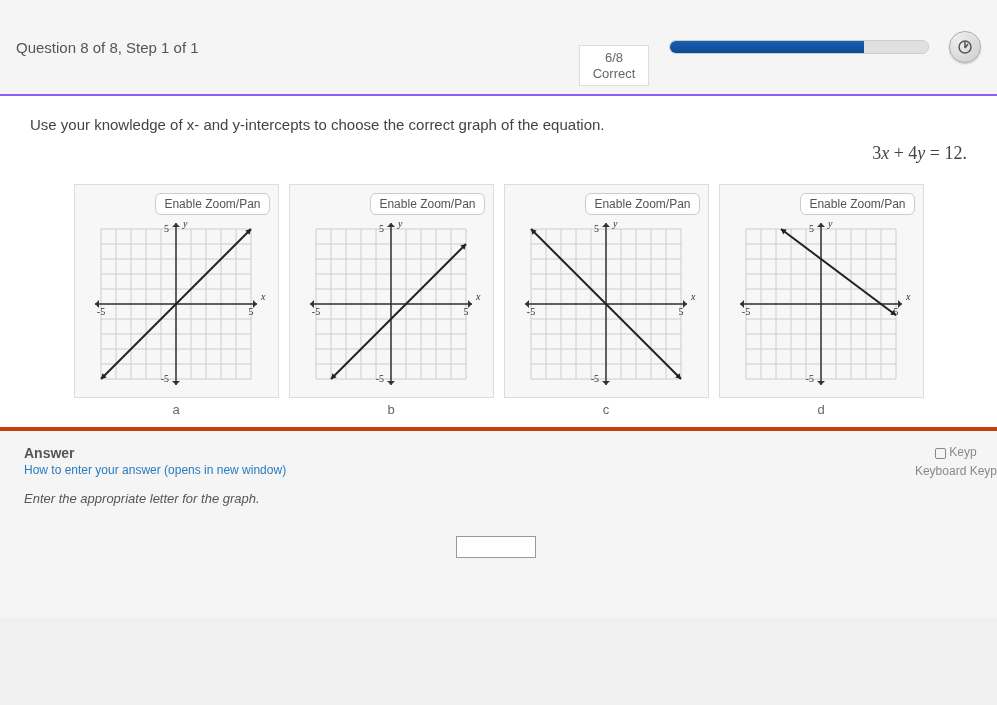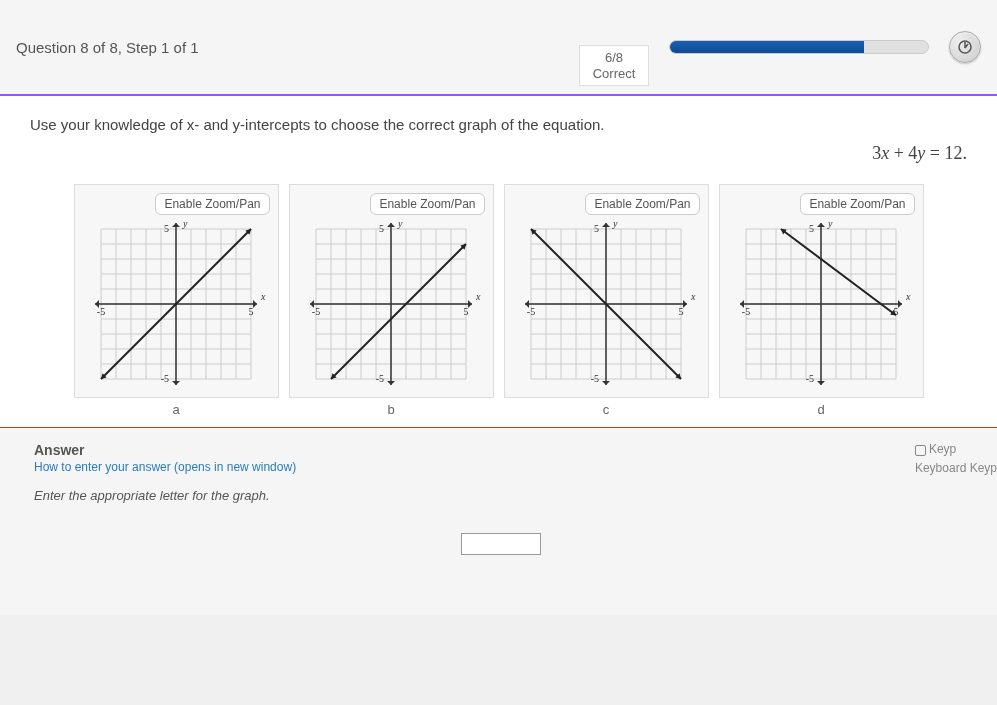--- a/index.html
+++ b/index.html
@@ -106,22 +106,22 @@
   }
   .graph-svg { display: block; margin: 0 auto; }
   .graph-label {
     text-align: center;
     font-size: 13px;
     color: #666;
     margin-top: 4px;
   }
   .answer-section {
     background: #f5f5f5;
-    border-top: 1px solid #c2410c;
-    padding: 14px 30px 60px 34px;
+    border-top: 4px solid #c2410c;
+    padding: 14px 30px 60px 24px;
     position: relative;
   }
   .answer-head {
     font-size: 14px;
     font-weight: bold;
     color: #555;
   }
   .answer-sub {
     font-size: 12px;
     color: #888;
@@ -133,21 +133,21 @@
     color: #555;
     margin-top: 14px;
     font-style: italic;
   }
   .kb-shortcuts {
     position: absolute;
     right: 0;
     top: 12px;
     font-size: 12px;
     color: #888;
-    text-align: left;
+    text-align: center;
     line-height: 1.6;
   }
   .kb-icon {
     display: inline-block;
     width: 11px; height: 11px;
     border: 1px solid #888;
     border-radius: 2px;
     vertical-align: middle;
     margin-right: 3px;
   }

